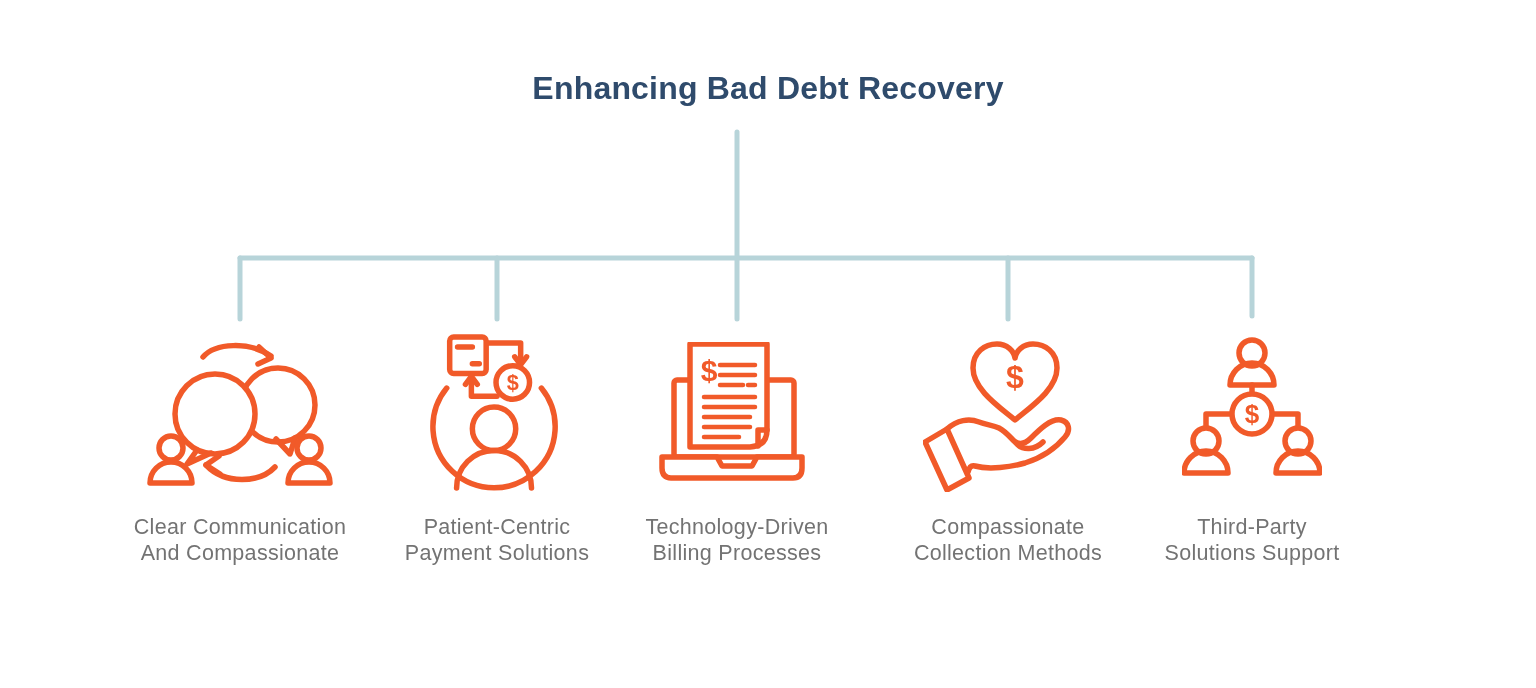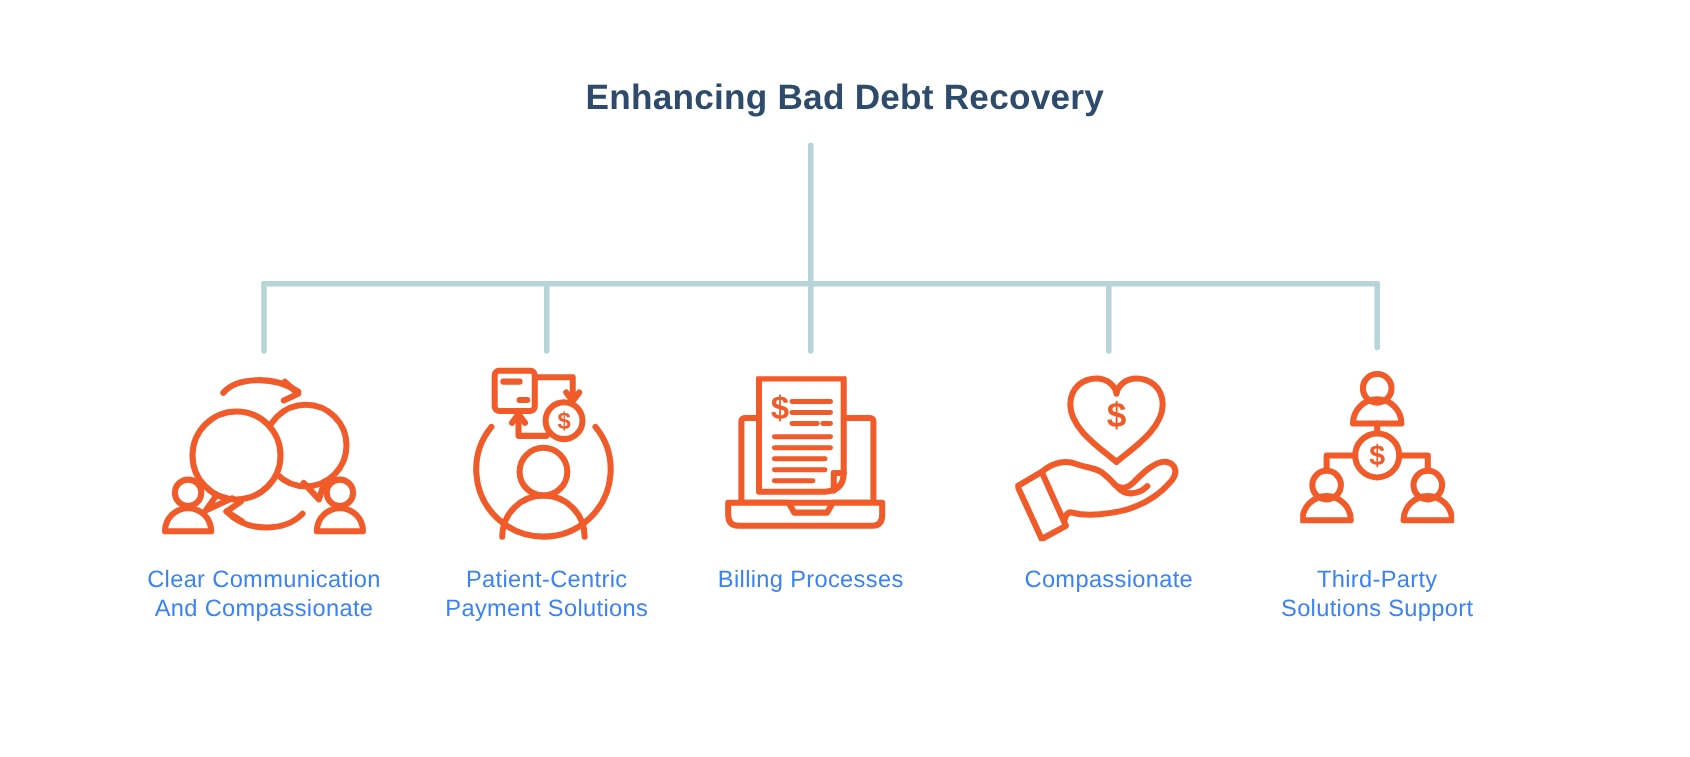--- a/index.html
+++ b/index.html
@@ -15,21 +15,21 @@
   .connectors{position:absolute;left:0;top:0;pointer-events:none;}
   .connectors path{stroke:#B7D4D9;stroke-width:5;fill:none;stroke-linecap:round;}
   .branch{position:absolute;width:240px;text-align:center;}
   .icon-box{height:168px;display:flex;align-items:center;justify-content:center;}
   .icon-box svg{display:block;}
   .icon-box svg *{vector-effect:non-scaling-stroke;}
   .ico{stroke:#F15A29;fill:none;stroke-width:5.5;stroke-linecap:round;stroke-linejoin:round;}
   .ico .fillw{fill:#ffffff;}
   .ico text{stroke:none;fill:#F15A29;font-weight:bold;font-family:"Liberation Sans",sans-serif;text-anchor:middle;}
   .branch-label{
-    margin-top:18px;color:#3b82f6;font-size:21.5px;line-height:26px;letter-spacing:.3px;
+    margin-top:18px;color:#737373;font-size:21.5px;line-height:26px;letter-spacing:.3px;
   }
 </style>
 </head>
 <body>
 
 <div class="stage">
 
   <div class="page-title">Enhancing Bad Debt Recovery</div>
 
   <svg class="connectors" width="1536" height="688" aria-hidden="true">
@@ -98,36 +98,38 @@
         <path d="M63 43 H86 M91 43 H98" stroke-width="4.5"></path>
         <path d="M47 55 H98" stroke-width="4.5"></path>
         <path d="M47 65 H98" stroke-width="4.5"></path>
         <path d="M47 75 H93" stroke-width="4.5"></path>
         <path d="M47 85 H93" stroke-width="4.5"></path>
         <path d="M47 95 H82" stroke-width="4.5"></path>
         <path class="fillw" d="M5 115 H60 L65 124 H95 L100 115 H145 V126 Q145 136 136 136 H14 Q5 136 5 126 Z"></path>
       </svg>
     </div>
     <div class="branch-label">
+      <div>Technology-Driven</div>
       <div>Billing Processes</div>
     </div>
   </div>
 
   <div class="branch" style="left:888px;top:328px;">
     <div class="icon-box">
       <svg class="ico" width="170" height="160" viewBox="0 0 170 160">
         <path d="M92 88 C 78 76 50 58 50 36 C 50 20 62 12 74 12 C 84 12 91 19 92 26 C 93 19 100 12 110 12 C 122 12 134 20 134 36 C 134 58 106 76 92 88 Z"></path>
         <text x="92" y="56" font-size="32">$</text>
         <path d="M2 110 L24 97 L46 146 L24 158 Z"></path>
         <path d="M24 97 C 34 88 46 86 56 90 C 64 93 70 93 76 96 C 82 99 87 105 91 109 C 96 113 102 112 108 106 C 116 98 128 86 138 88 C 146 90 148 98 142 105 C 132 117 118 126 102 131 C 88 135 66 138 52 134 C 48 133 46 136 45 140"></path>
         <path d="M93 111 C 100 119 112 118 120 110"></path>
       </svg>
     </div>
     <div class="branch-label">
       <div>Compassionate</div>
+      <div>Collection Methods</div>
     </div>
   </div>
 
   <div class="branch" style="left:1132px;top:328px;">
     <div class="icon-box">
       <svg class="ico" width="140" height="150" viewBox="0 0 140 150">
         <circle cx="70" cy="16" r="13"></circle>
         <path d="M48 48 a22 22 0 0 1 44 0 Z"></path>
         <path d="M70 48 V57"></path>
         <path d="M50 77 H24 V90 M90 77 H116 V90"></path>

